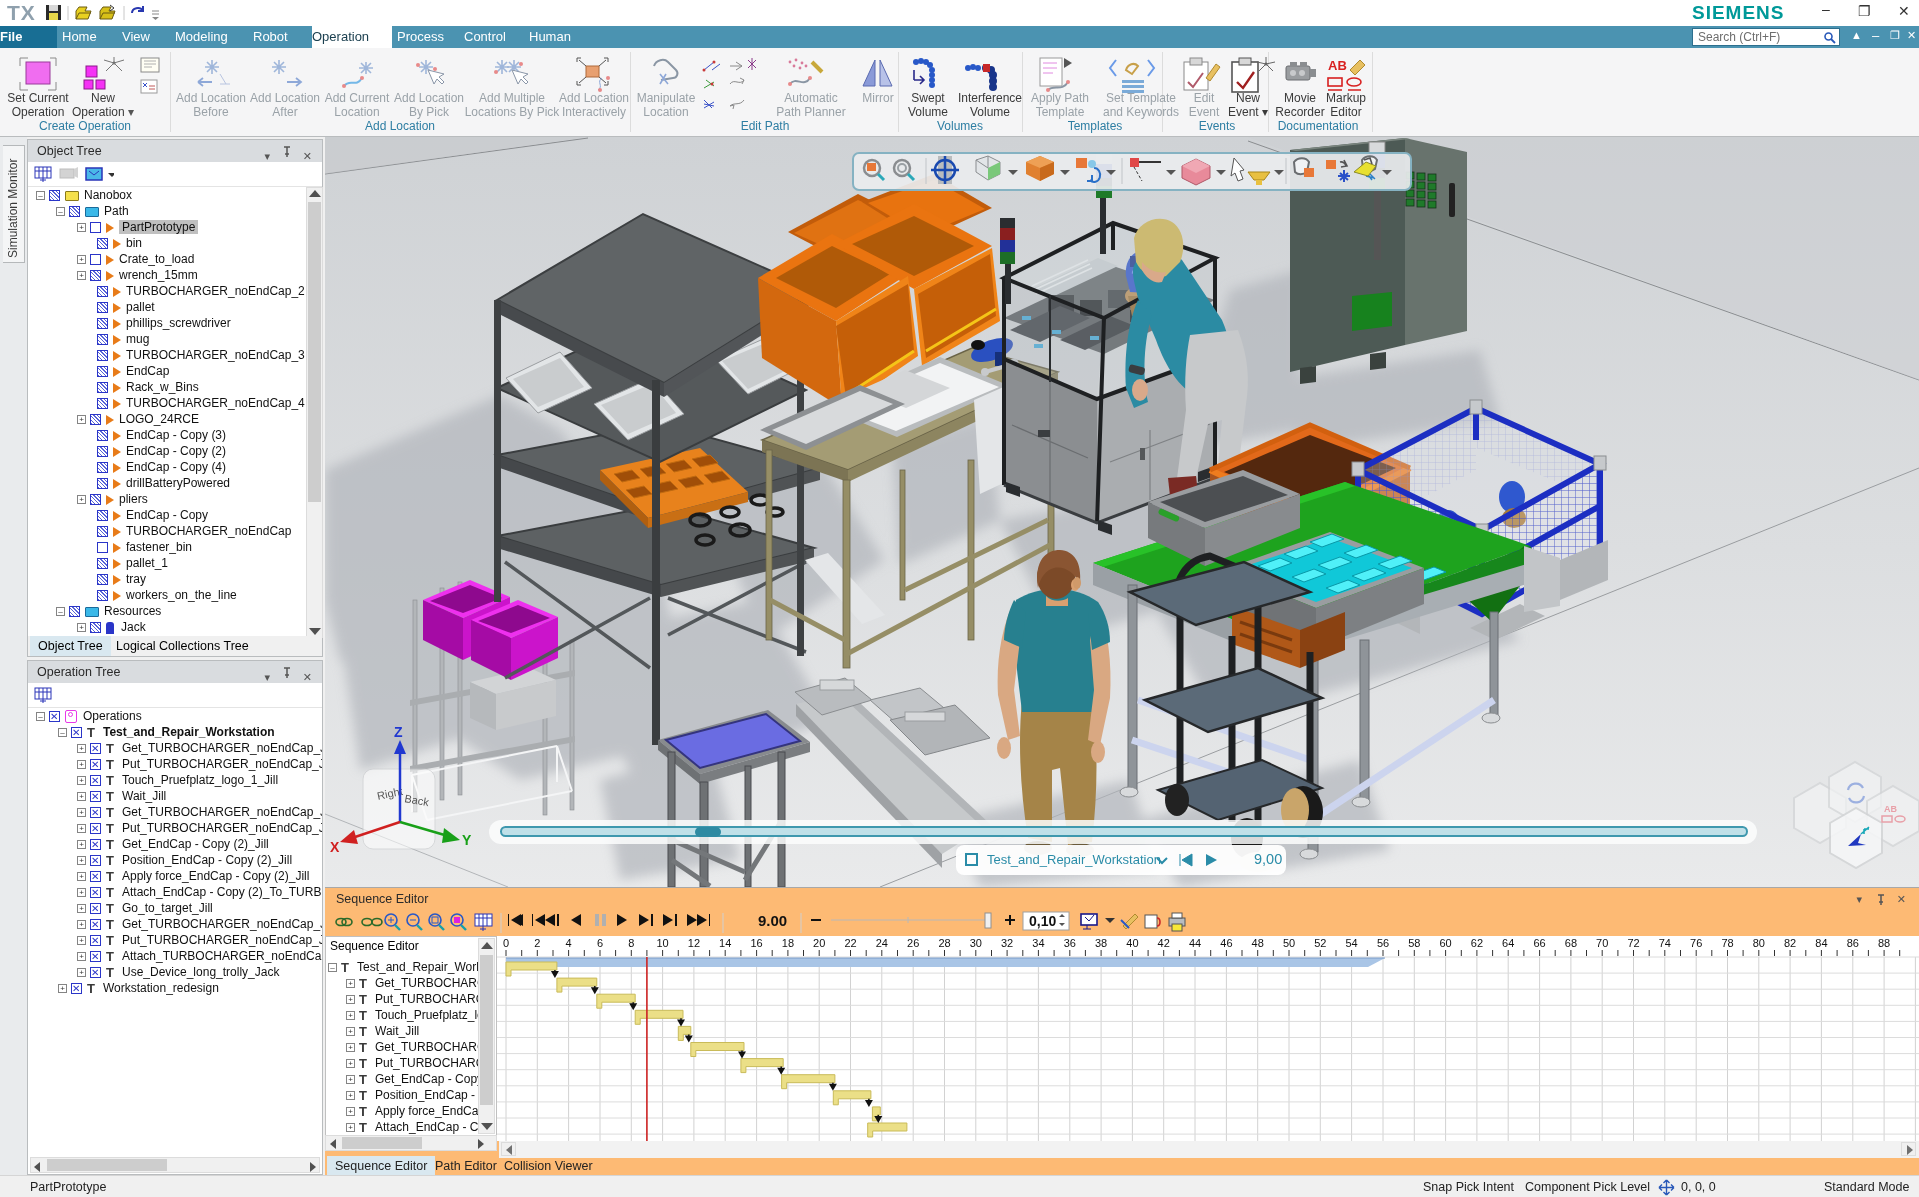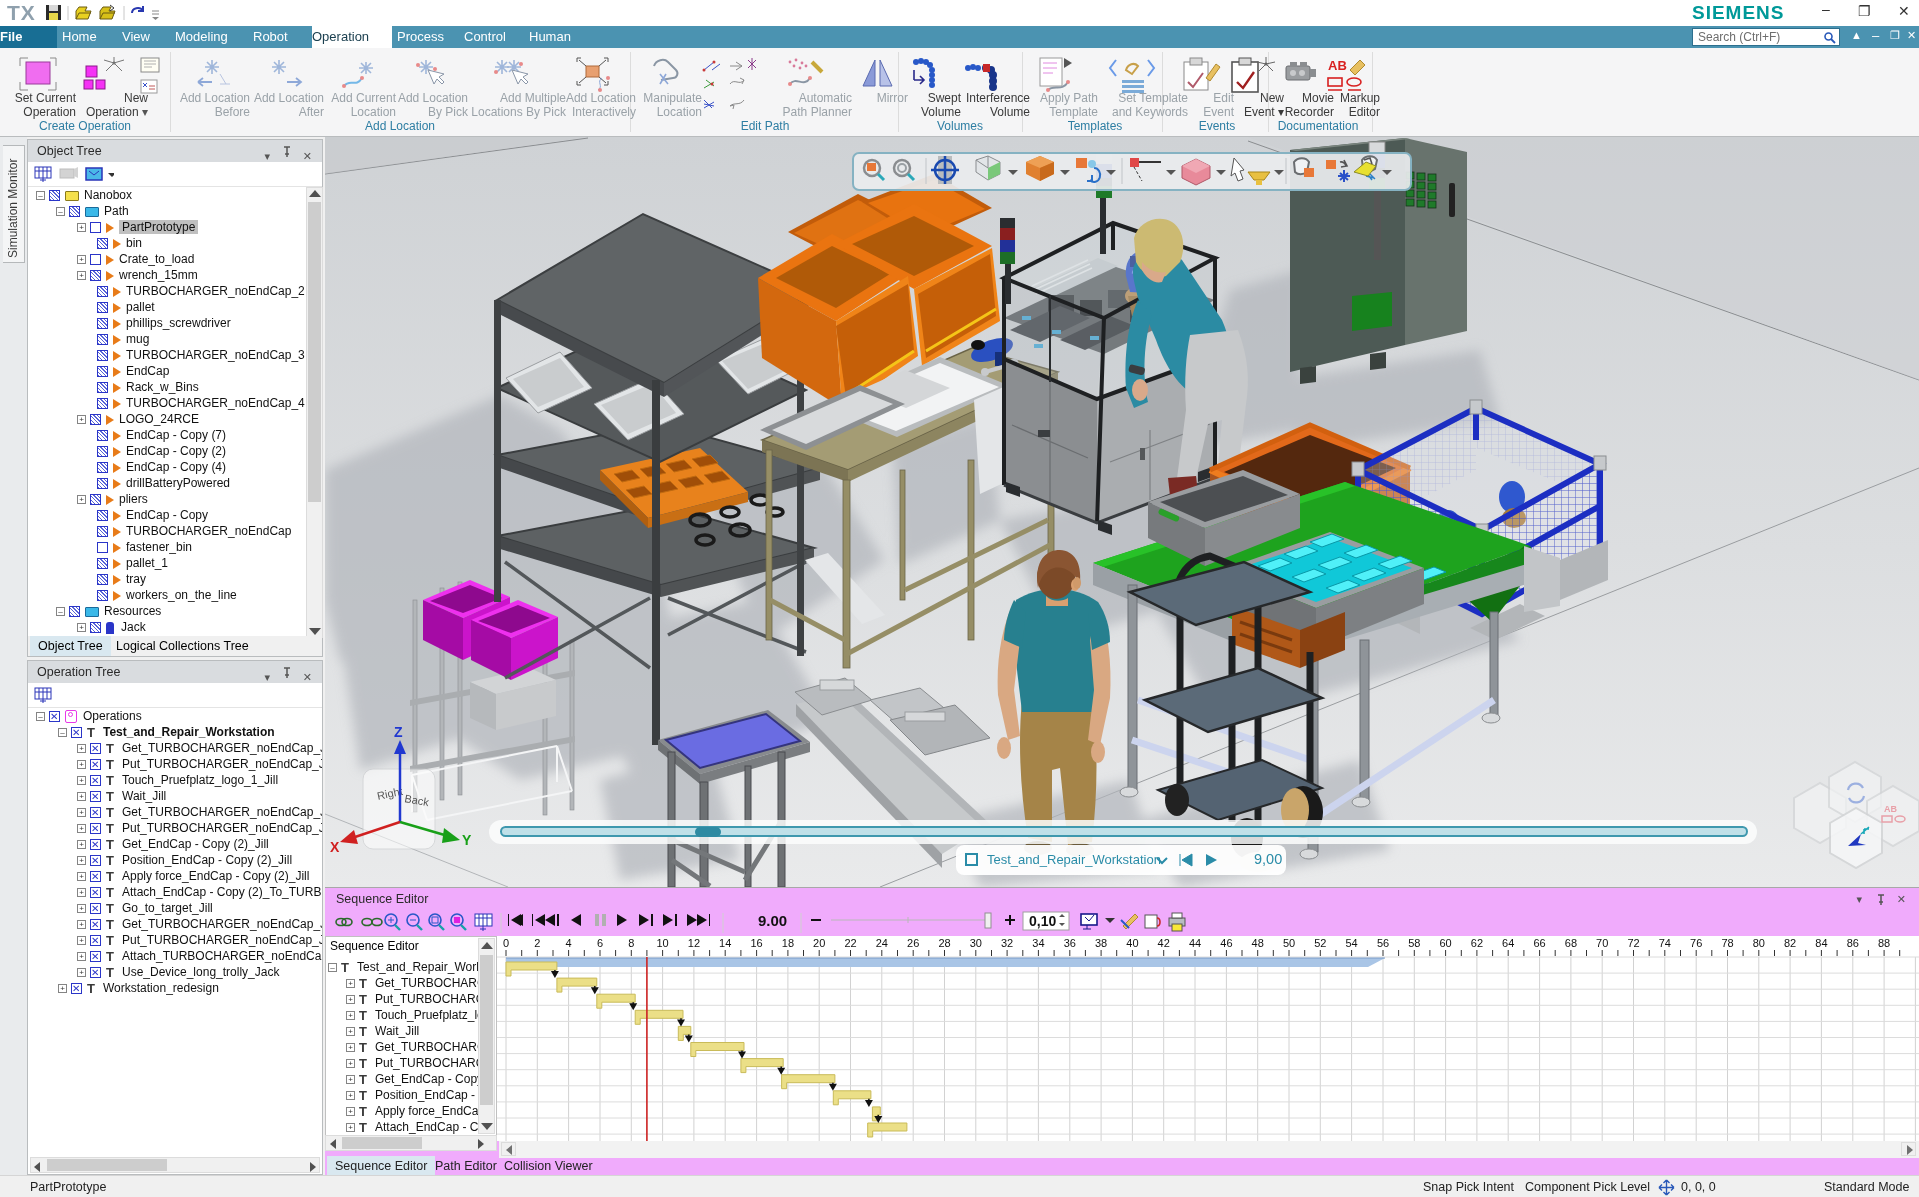--- a/index.html
+++ b/index.html
@@ -17,21 +17,21 @@
 
 #tabbar { position:absolute; left:0; top:26px; width:1919px; height:22px; background:#4b93b1; }
 .tab { position:absolute; top:0; height:22px; line-height:22px; color:#ffffff; font-size:13px; text-align:left; }
 .tab.file { background:#186e94; font-weight:bold; }
 .tab.sel { background:#ffffff; color:#1c4050; }
 #search { position:absolute; left:1692px; top:2px; width:148px; height:18px; background:#fff; border:1px solid #2d6f8e; font-size:12px; color:#6e6e6e; line-height:17px; padding-left:5px; }
 
 
 #ribbon { position:absolute; left:0; top:48px; width:1919px; height:89px; background:#f5f5f6; border-bottom:1px solid #b9bcbe; }
 .rsep { position:absolute; top:4px; width:1px; height:80px; background:#dcdcdc; }
-.rlabel { position:absolute; font-size:12px; color:#9aa2a8; text-align:right; line-height:13.5px; }
+.rlabel { position:absolute; font-size:12px; color:#9aa2a8; text-align:center; line-height:13.5px; }
 .rlabel.en { color:#3a3a3a; }
 .rcap { position:absolute; top:71px; font-size:12px; color:#2e7ea3; text-align:center; width:200px; }
 .ricon { position:absolute; top:8px; }
 
 
 #leftstrip { position:absolute; left:0; top:137px; width:27px; height:1038px; background:#e9ebed; }
 #simmon { position:absolute; left:3px; top:145px; width:22px; height:118px; background:#f4f5f6; border:1px solid #b5b8ba; border-left:none; }
 #simmon span { position:absolute; left:3px; top:112px; transform:rotate(-90deg); transform-origin:0 0; font-size:12px; color:#3a3a3a; white-space:nowrap; }
 
 
@@ -50,21 +50,21 @@
 .cbx:before { content:"\2715"; position:absolute; left:0px; top:-3px; font-size:10px; color:#2a35c8; }
 .oarr { display:inline-block; width:0; height:0; border-left:8px solid #e87b18; border-top:5px solid transparent; border-bottom:5px solid transparent; vertical-align:middle; margin-right:5px; }
 .tico { display:inline-block; width:10px; font-weight:bold; color:#3a3a3a; margin-right:6px; font-size:13px; vertical-align:middle; }
 .fold { display:inline-block; width:14px; height:10px; border-radius:1px; vertical-align:middle; margin-right:5px; }
 
 
 .sb { position:absolute; background:#f0f0f0; border:1px solid #dcdcdc; }
 .sbthumb { position:absolute; background:#cdcdcd; }
 
 
-#seqpanel { position:absolute; left:325px; top:887px; width:1594px; height:288px; background:#f0abfc; border-top:1px solid #a8a8a8; }
+#seqpanel { position:absolute; left:325px; top:887px; width:1594px; height:288px; background:#fdba74; border-top:1px solid #a8a8a8; }
 #seqhead { position:absolute; left:0; top:0; width:1594px; height:22px; font-size:12.5px; color:#2a2a2a; line-height:22px; padding-left:11px; }
 #seqtools { position:absolute; left:0; top:22px; width:1594px; height:26px; }
 #seqtree { position:absolute; left:0px; top:48px; width:172px; height:205px; background:#fff; border:1px solid #c0c0c0; font-size:12px; }
 #seqgantt { position:absolute; left:172px; top:48px; width:1422px; height:205px; background:#fff; }
 #seqtabs { position:absolute; left:0; top:268px; width:1594px; height:20px; font-size:12.5px; color:#222; }
 .stab { position:absolute; top:0; height:20px; line-height:20px; padding:0 8px; }
 .stab.sel { background:#d9e8f0; }
 
 
 #statusbar { position:absolute; left:0; top:1175px; width:1919px; height:22px; background:#f0f0f0; border-top:1px solid #d5d5d5; font-size:12.5px; color:#222; }
@@ -383,21 +383,21 @@
       <div class="trow" style="top:127px; left:49px"><span class="exp">+</span><span class="cbh"></span><span class="oarr"></span><span>wrench_15mm</span></div>
       <div class="trow" style="top:143px; left:69px"><span class="cbh"></span><span class="oarr"></span><span>TURBOCHARGER_noEndCap_2</span></div>
       <div class="trow" style="top:159px; left:69px"><span class="cbh"></span><span class="oarr"></span><span>pallet</span></div>
       <div class="trow" style="top:175px; left:69px"><span class="cbh"></span><span class="oarr"></span><span>phillips_screwdriver</span></div>
       <div class="trow" style="top:191px; left:69px"><span class="cbh"></span><span class="oarr"></span><span>mug</span></div>
       <div class="trow" style="top:207px; left:69px"><span class="cbh"></span><span class="oarr"></span><span>TURBOCHARGER_noEndCap_3</span></div>
       <div class="trow" style="top:223px; left:69px"><span class="cbh"></span><span class="oarr"></span><span>EndCap</span></div>
       <div class="trow" style="top:239px; left:69px"><span class="cbh"></span><span class="oarr"></span><span>Rack_w_Bins</span></div>
       <div class="trow" style="top:255px; left:69px"><span class="cbh"></span><span class="oarr"></span><span>TURBOCHARGER_noEndCap_4</span></div>
       <div class="trow" style="top:271px; left:49px"><span class="exp">+</span><span class="cbh"></span><span class="oarr"></span><span>LOGO_24RCE</span></div>
-      <div class="trow" style="top:287px; left:69px"><span class="cbh"></span><span class="oarr"></span><span>EndCap - Copy (7)</span></div>
+      <div class="trow" style="top:287px; left:69px"><span class="cbh"></span><span class="oarr"></span><span>EndCap - Copy (3)</span></div>
       <div class="trow" style="top:303px; left:69px"><span class="cbh"></span><span class="oarr"></span><span>EndCap - Copy (2)</span></div>
       <div class="trow" style="top:319px; left:69px"><span class="cbh"></span><span class="oarr"></span><span>EndCap - Copy (4)</span></div>
       <div class="trow" style="top:335px; left:69px"><span class="cbh"></span><span class="oarr"></span><span>drillBatteryPowered</span></div>
       <div class="trow" style="top:351px; left:49px"><span class="exp">+</span><span class="cbh"></span><span class="oarr"></span><span>pliers</span></div>
       <div class="trow" style="top:367px; left:69px"><span class="cbh"></span><span class="oarr"></span><span>EndCap - Copy</span></div>
       <div class="trow" style="top:383px; left:69px"><span class="cbh"></span><span class="oarr"></span><span>TURBOCHARGER_noEndCap</span></div>
       <div class="trow" style="top:399px; left:69px"><span class="cbe"></span><span class="oarr"></span><span>fastener_bin</span></div>
       <div class="trow" style="top:415px; left:69px"><span class="cbh"></span><span class="oarr"></span><span>pallet_1</span></div>
       <div class="trow" style="top:431px; left:69px"><span class="cbh"></span><span class="oarr"></span><span>tray</span></div>
       <div class="trow" style="top:447px; left:69px"><span class="cbh"></span><span class="oarr"></span><span>workers_on_the_line</span></div>

